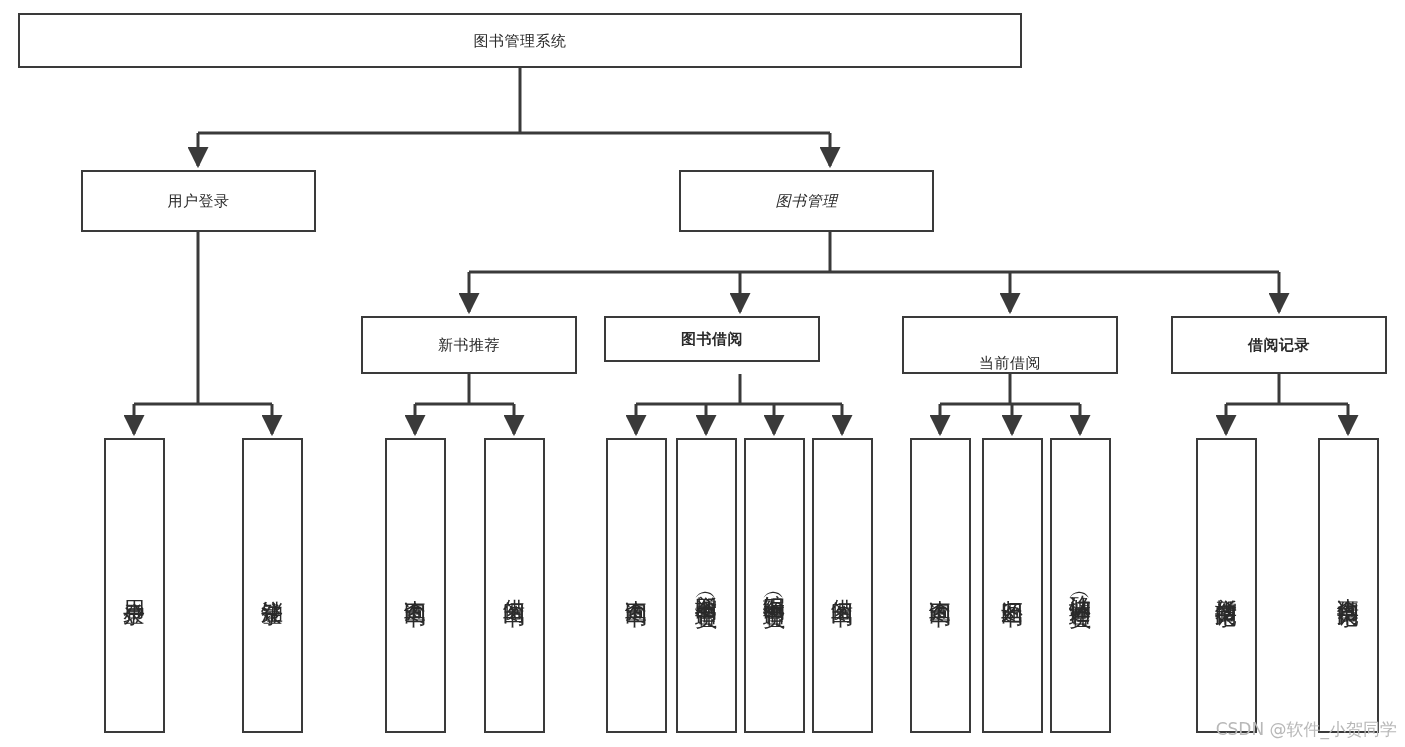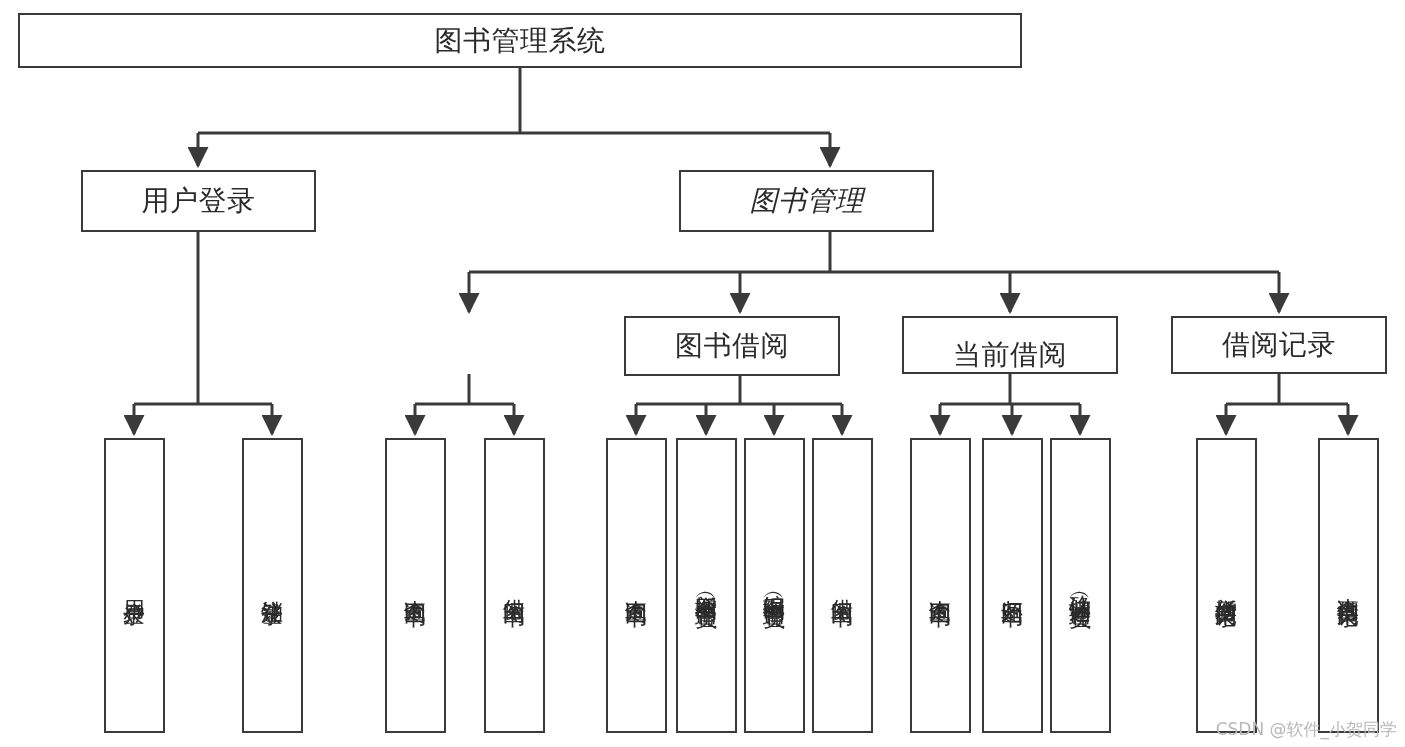--- a/index.html
+++ b/index.html
@@ -28,21 +28,21 @@
     position: absolute;
     box-sizing: border-box;
     border: 2px solid #3a3a3a;
     background: #ffffff;
     display: flex;
     align-items: center;
     justify-content: center;
     z-index: 2;
   }
   .node .label-h {
-    font-size: 28px;
+    font-size: 15px;
     color: #2a2a2a;
     letter-spacing: 0.5px;
     line-height: 1.2;
     white-space: nowrap;
   }
   .node.leaf {
     align-items: center;
     justify-content: center;
   }
   .node.leaf .label-v {
@@ -128,27 +128,30 @@
     <span class="label-h">图书管理系统</span>
   </div>
 
   <div class="node" style="left:81px; top:170px; width:235px; height:62px;">
     <span class="label-h">用户登录</span>
   </div>
   <div class="node" style="left:679px; top:170px; width:255px; height:62px;font-style:italic;">
     <span class="label-h">图书管理</span>
   </div>
 
-  <div class="node" style="left:624px; top:316px; width:216px; height:60px;">
+  <div class="node" style="left:361px; top:316px; width:216px; height:58px;">
+    <span class="label-h">新书推荐</span>
+  </div>
+  <div class="node" style="left:604px; top:316px; width:216px; height:46px;font-weight:bold;">
     <span class="label-h">图书借阅</span>
   </div>
   <div class="node" style="left:902px; top:316px; width:216px; height:58px;align-items:flex-end;">
     <span class="label-h">当前借阅</span>
   </div>
-  <div class="node" style="left:1171px; top:316px; width:216px; height:58px;">
+  <div class="node" style="left:1171px; top:316px; width:216px; height:58px;font-weight:bold;">
     <span class="label-h">借阅记录</span>
   </div>
 
   <div class="node leaf" style="left:104px; top:438px; width:61px; height:295px;">
     <span class="label-v">用户登录</span>
   </div>
   <div class="node leaf" style="left:242px; top:438px; width:61px; height:295px;">
     <span class="label-v">注销登录</span>
   </div>
 

